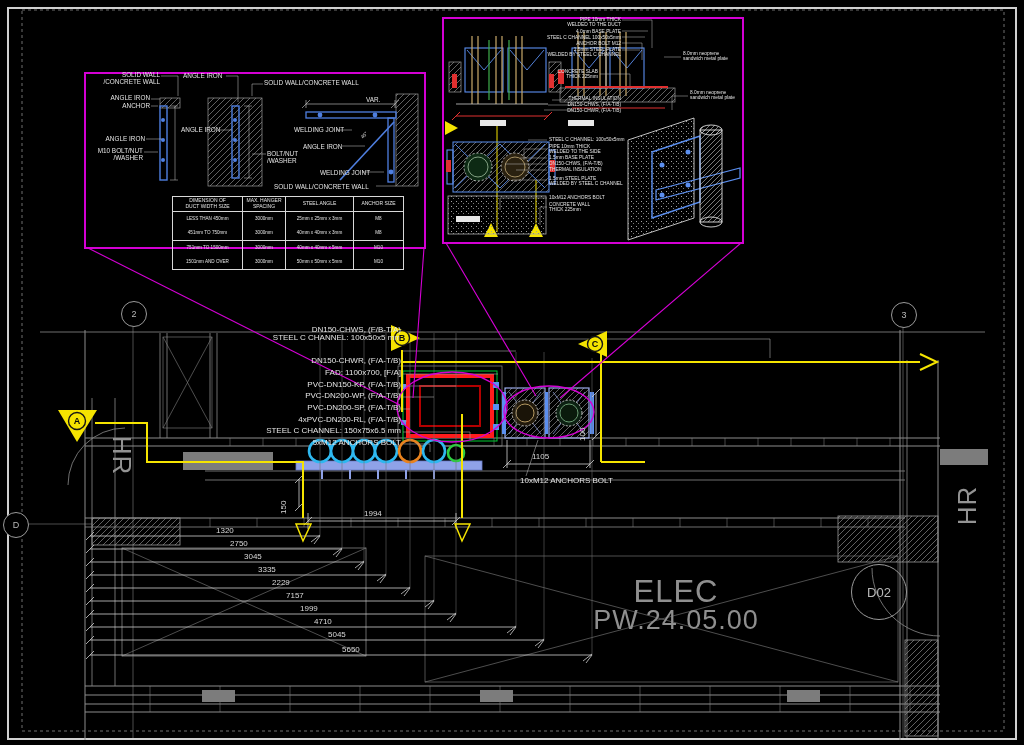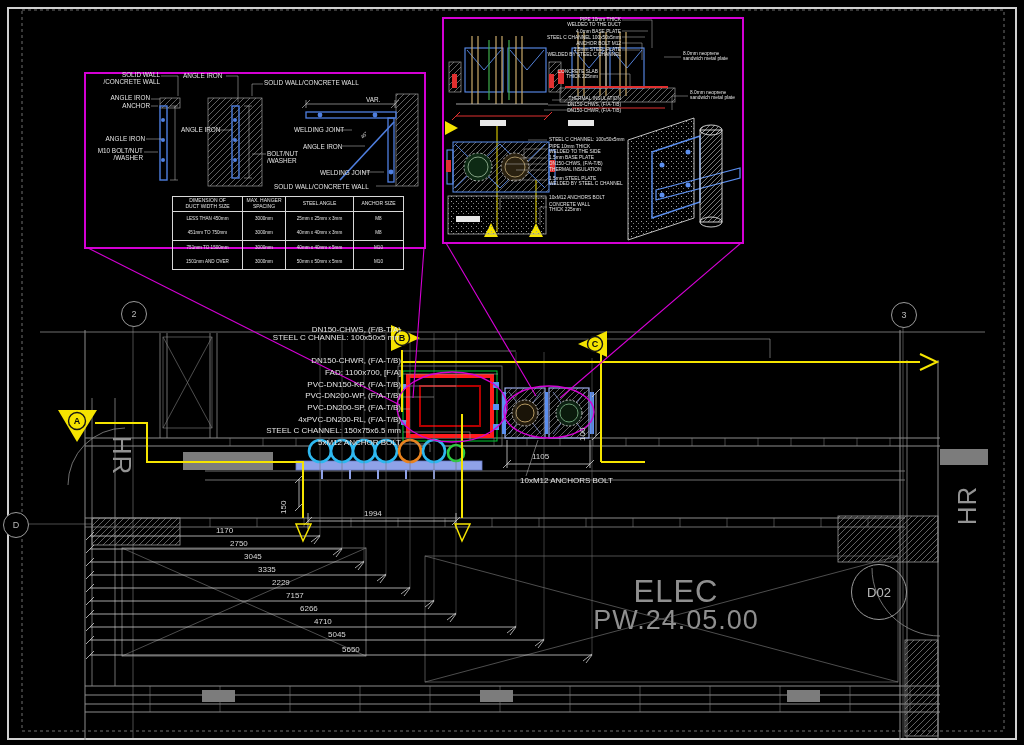--- a/index.html
+++ b/index.html
@@ -322,30 +322,30 @@
 
 <div class="t fs8 r" style="left:401px;top:334px">STEEL C CHANNEL: 100x50x5 mm</div>
 <div class="t fs8 r" style="left:401px;top:326px">DN150-CHWS, (F/B-T/A)</div>
 <div class="t fs8 r" style="left:401px;top:357px">DN150-CHWR, (F/A-T/B)</div>
 <div class="t fs8 r" style="left:401px;top:369px">FAD: 1100x700, [F/A]</div>
 <div class="t fs8 r" style="left:401px;top:381px">PVC-DN150-KP, (F/A-T/B)</div>
 <div class="t fs8 r" style="left:401px;top:392px">PVC-DN200-WP, (F/A-T/B)</div>
 <div class="t fs8 r" style="left:401px;top:404px">PVC-DN200-SP, (F/A-T/B)</div>
 <div class="t fs8 r" style="left:401px;top:416px">4xPVC-DN200-RL, (F/A-T/B)</div>
 <div class="t fs8 r" style="left:401px;top:427px">STEEL C CHANNEL: 150x75x6.5 mm</div>
-<div class="t fs8 r" style="left:401px;top:439px">5xM12 ANCHOR BOLT</div>
+<div class="t fs8 r" style="left:401px;top:439px">5xM12 ANCHORS BOLT</div>
 <div class="t fs8" style="left:520px;top:477px">10xM12 ANCHORS BOLT</div>
 
-<div class="t fs8 dim" style="left:216px;top:527px">1170</div>
+<div class="t fs8 dim" style="left:216px;top:527px">1320</div>
 <div class="t fs8 dim" style="left:230px;top:540px">2750</div>
 <div class="t fs8 dim" style="left:244px;top:553px">3045</div>
 <div class="t fs8 dim" style="left:258px;top:566px">3335</div>
 <div class="t fs8 dim" style="left:272px;top:579px">2229</div>
 <div class="t fs8 dim" style="left:286px;top:592px">7157</div>
-<div class="t fs8 dim" style="left:300px;top:605px">6266</div>
+<div class="t fs8 dim" style="left:300px;top:605px">1999</div>
 <div class="t fs8 dim" style="left:314px;top:618px">4710</div>
 <div class="t fs8 dim" style="left:328px;top:631px">5045</div>
 <div class="t fs8 dim" style="left:342px;top:646px">5650</div>
 <div class="t fs8 dim" style="left:364px;top:510px">1994</div>
 <div class="t fs8 dim" style="left:532px;top:453px">1105</div>
 <div class="t fs8 dim rotu" style="left:289px;top:505px">150</div>
 <div class="t fs8 dim rotu" style="left:588px;top:432px">100</div>
 
 <div class="circ" style="left:121px;top:301px;width:24px;height:24px;font-size:9px">
       <span>2</span>

